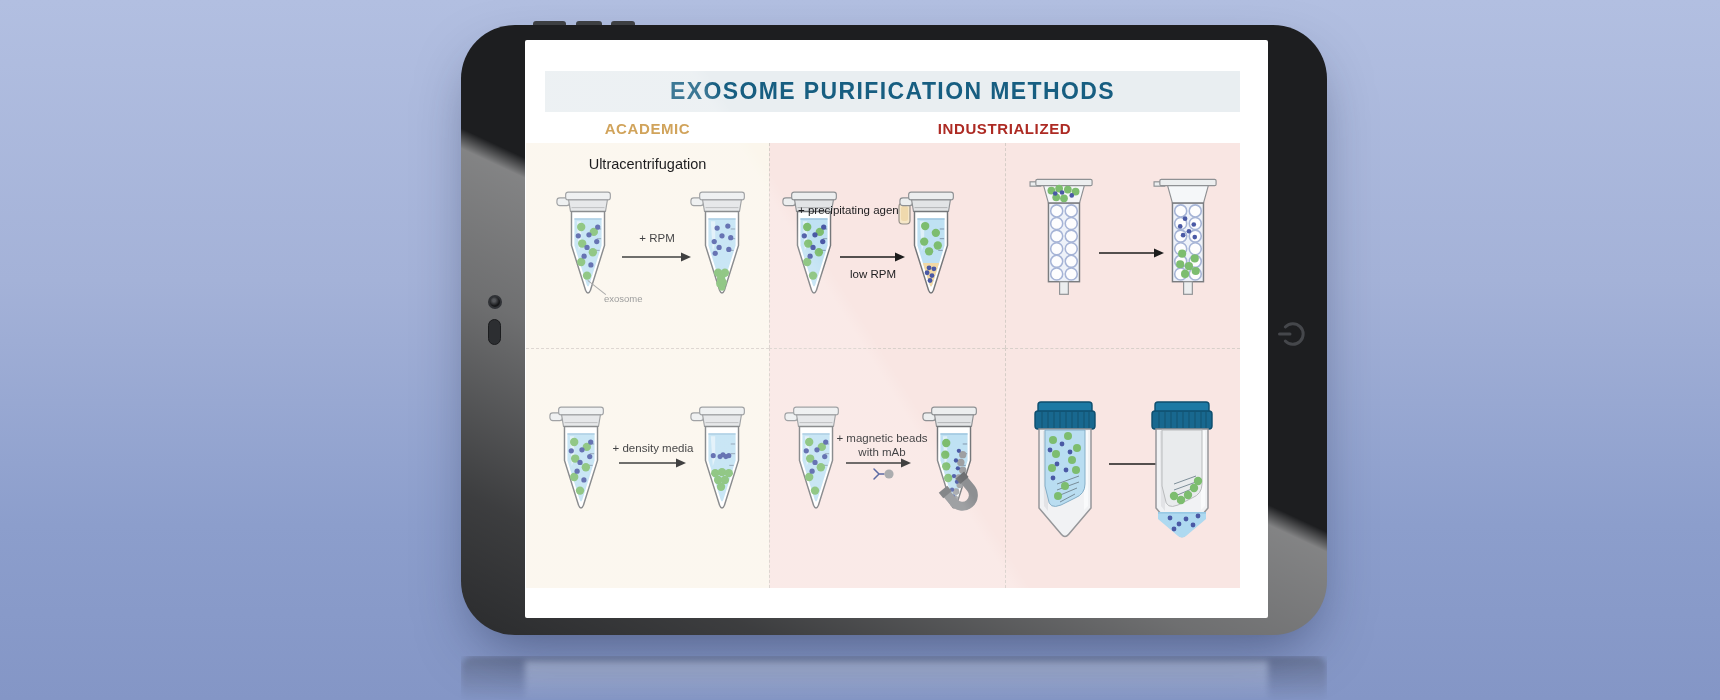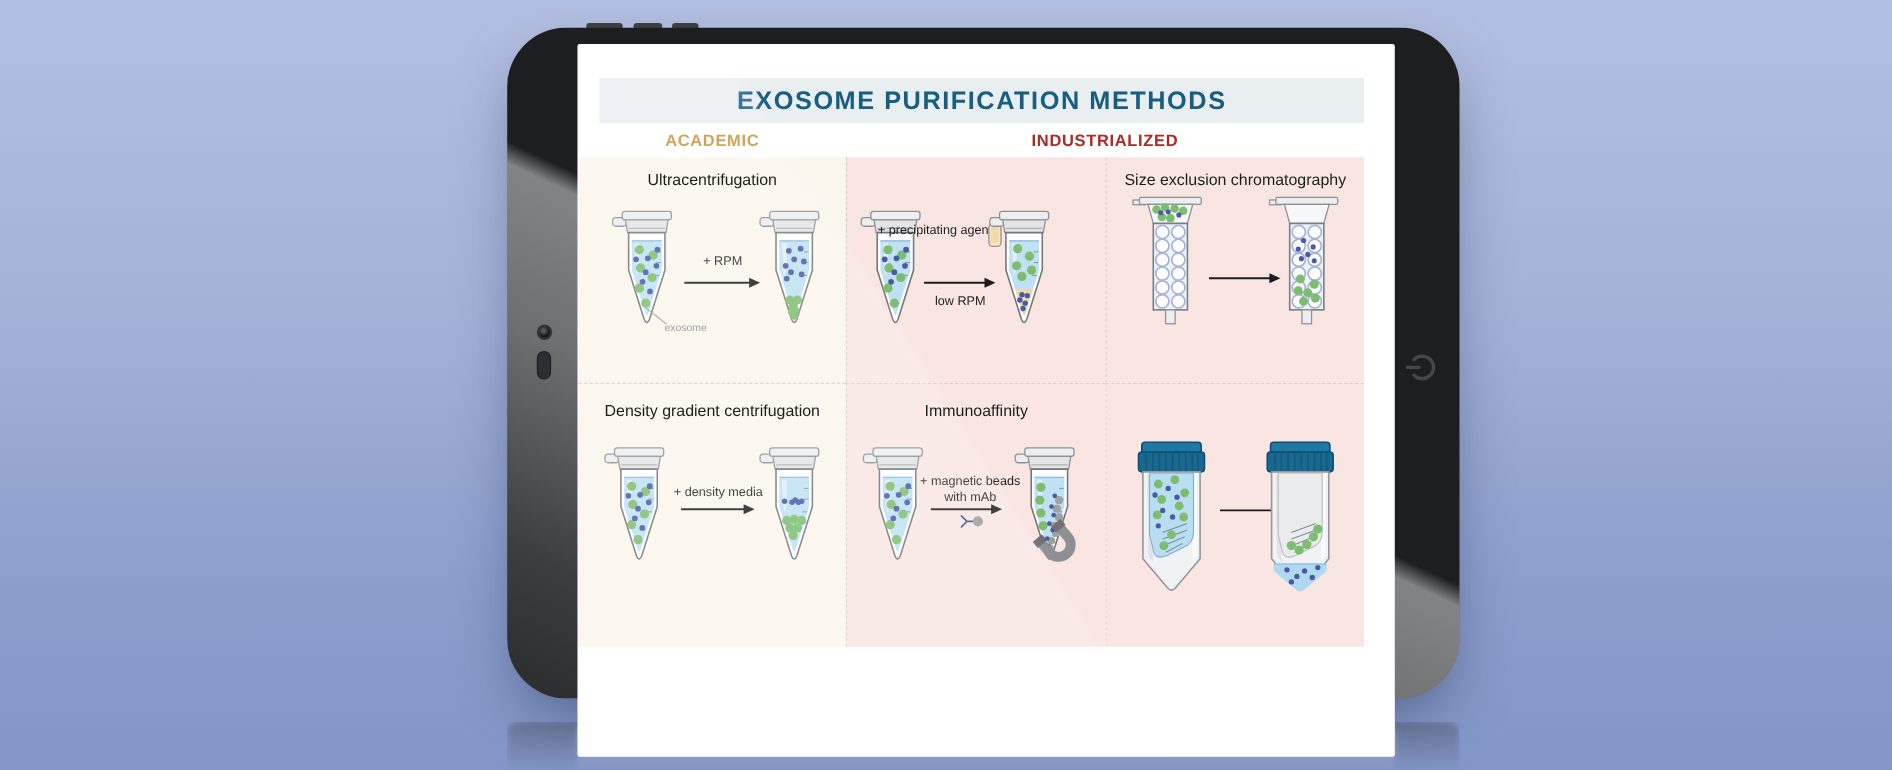--- a/index.html
+++ b/index.html
@@ -21,21 +21,21 @@
     background:linear-gradient(205deg,rgba(255,255,255,0) 0%,rgba(255,255,255,0) 50%,
       rgba(255,255,255,.45) 52%,rgba(255,255,255,.36) 66%,rgba(255,255,255,.14) 86%,rgba(255,255,255,.06) 100%),#1d1e20;
     box-shadow:0 24px 55px -14px rgba(25,35,70,.5);}
   .camera{position:absolute;left:27px;top:270px;width:14px;height:14px;border-radius:50%;
     background:radial-gradient(circle at 40% 35%,#55575b 15%,#17181a 60%);border:2px solid #303236}
   .mic-slot{position:absolute;left:27px;top:294px;width:13px;height:26px;border-radius:7px;
     background:#2c2e31;border:1px solid #1b1c1e}
   .power-icon{position:absolute;left:816px;top:292px}
 
   
-  .screen{position:absolute;left:64px;top:15px;width:743px;height:648px;background:#fff;border-radius:2px;overflow:hidden}
+  .screen{position:absolute;left:64px;top:15px;width:743px;height:578px;background:#fff;border-radius:2px;overflow:hidden}
   .screen::after{content:"";position:absolute;inset:0;pointer-events:none;
     background:linear-gradient(58deg,rgba(255,255,255,.16) 0 46%,rgba(255,255,255,0) 47.5%);}
   .banner{position:absolute;left:20px;top:31px;width:695px;height:41px;background:var(--banner);
     display:flex;align-items:center;justify-content:center}
   .banner h1{font-size:23px;font-weight:bold;letter-spacing:1.4px;color:var(--title)}
   .section-labels{position:absolute;left:1px;top:76px;width:714px;height:26px}
   .sec-label{position:absolute;top:0;height:26px;line-height:26px;text-align:center;
     font-size:15px;font-weight:bold;letter-spacing:.6px}
   .sec-acad{left:0;width:243px;color:var(--acad)}
   .sec-indus{left:243px;width:471px;color:var(--indus)}
@@ -235,21 +235,20 @@
             <circle class="db" cx="33" cy="83" r="2.5"></circle>
                 <circle class="db" cx="38" cy="84" r="2.5"></circle>
                 <circle class="db" cx="31" cy="88" r="2.5"></circle>
                 <circle class="db" cx="36" cy="91" r="2.5"></circle>
                 <circle class="db" cx="34" cy="96" r="2.5"></circle>
               </g>
           </svg>
         </div>
 
         <div class="cell r1 c3 i">
-          <div class="panel-title">Size exclusion chromatography</div>
           <svg class="abs" style="left:23px;top:33px" width="68" height="128" viewBox="0 0 70 132">
             <use href="#sec-base"></use>
             <g>
                 <circle class="dg" cx="23" cy="15" r="4"></circle>
                 <circle class="dg" cx="31" cy="13" r="4"></circle>
                 <circle class="dg" cx="40" cy="14" r="4"></circle>
                 <circle class="dg" cx="48" cy="16" r="4"></circle>
                 <circle class="dg" cx="28" cy="22" r="4"></circle>
                 <circle class="dg" cx="36" cy="23" r="4"></circle>
             <circle class="db" cx="27" cy="18" r="2.4"></circle>
@@ -274,21 +273,20 @@
                 <circle class="dg" cx="43" cy="85" r="4.2"></circle>
                 <circle class="dg" cx="28" cy="91" r="4.2"></circle>
                 <circle class="dg" cx="37" cy="93" r="4.2"></circle>
                 <circle class="dg" cx="44" cy="98" r="4.2"></circle>
                 <circle class="dg" cx="33" cy="101" r="4.2"></circle>
               </g>
           </svg>
         </div>
 
         <div class="cell r2 c1 a">
-          <div class="panel-title">Density gradient centrifugation</div>
           <svg class="abs" style="left:21px;top:53px" width="68" height="117" viewBox="0 0 70 120">
             <use href="#tube-base"></use>
             <g>
                 <circle class="dg" cx="28" cy="41" r="4.3"></circle>
                 <circle class="dg" cx="41" cy="46" r="4.3"></circle>
                 <circle class="dg" cx="29" cy="58" r="4.3"></circle>
                 <circle class="dg" cx="40" cy="67" r="4.3"></circle>
                 <circle class="dg" cx="28" cy="77" r="4.3"></circle>
                 <circle class="dg" cx="34" cy="91" r="4.3"></circle>
             <circle class="db" cx="36" cy="49" r="2.7"></circle>
@@ -317,21 +315,20 @@
                 <circle class="dg" cx="35" cy="72" r="4.3"></circle>
                 <circle class="dg" cx="42" cy="73" r="4.3"></circle>
                 <circle class="dg" cx="31" cy="80" r="4.3"></circle>
                 <circle class="dg" cx="38" cy="80" r="4.3"></circle>
                 <circle class="dg" cx="34" cy="87" r="4.3"></circle>
               </g>
           </svg>
         </div>
 
         <div class="cell r2 c2 i">
-          <div class="panel-title">Immunoaffinity</div>
           <svg class="abs" style="left:12px;top:53px" width="68" height="117" viewBox="0 0 70 120">
             <use href="#tube-base"></use>
             <g>
                 <circle class="dg" cx="28" cy="41" r="4.3"></circle>
                 <circle class="dg" cx="41" cy="46" r="4.3"></circle>
                 <circle class="dg" cx="29" cy="58" r="4.3"></circle>
                 <circle class="dg" cx="40" cy="67" r="4.3"></circle>
                 <circle class="dg" cx="28" cy="77" r="4.3"></circle>
                 <circle class="dg" cx="34" cy="91" r="4.3"></circle>
             <circle class="db" cx="36" cy="49" r="2.7"></circle>

